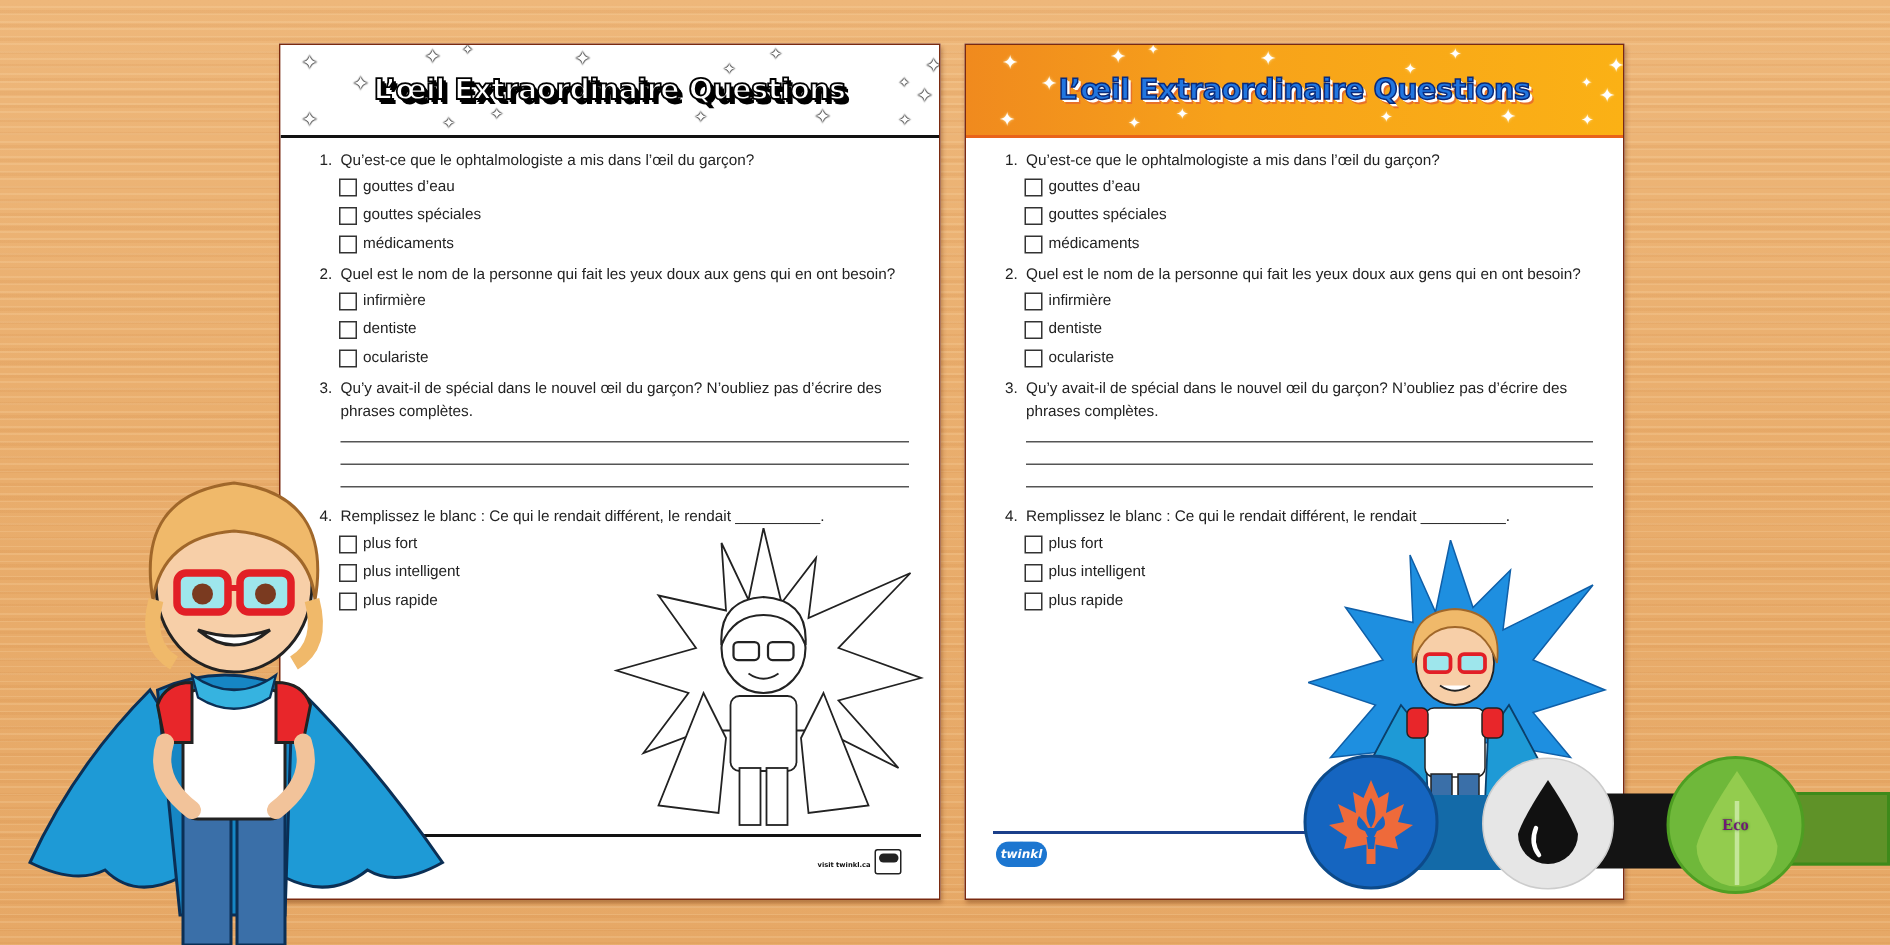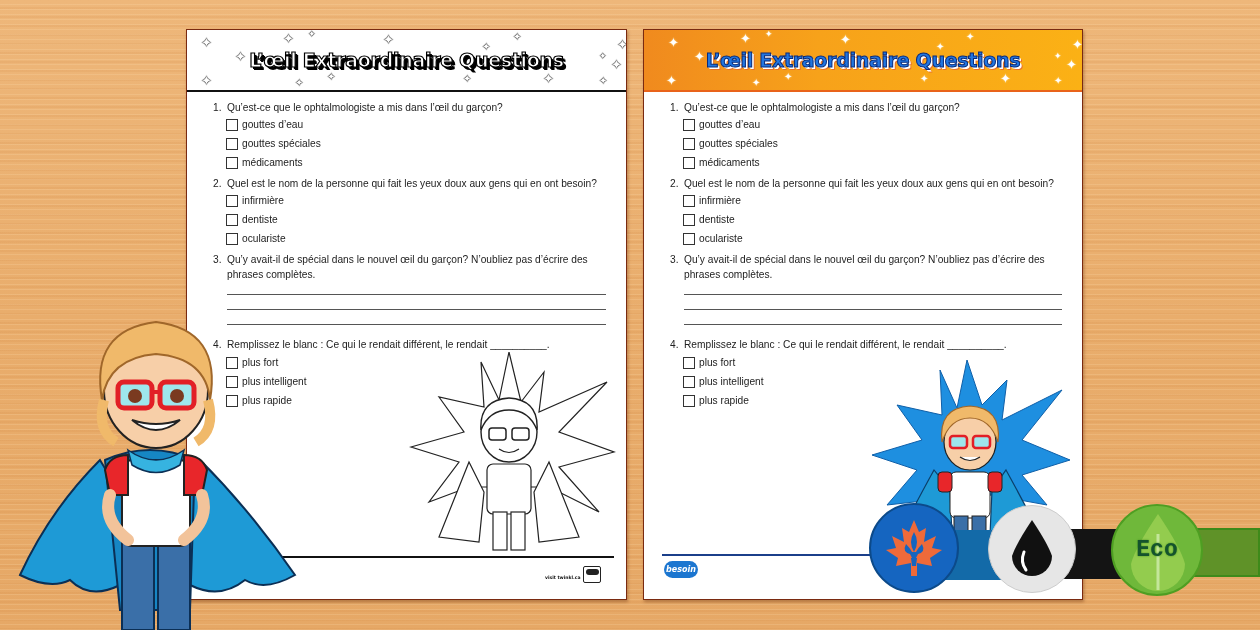--- a/index.html
+++ b/index.html
@@ -100,22 +100,22 @@
     font-family: "DejaVu Sans", sans-serif; font-style: italic;
   }
 
   .illus { position: absolute; }
   .badge-circle {
     position: absolute; border-radius: 50%;
     display: flex; align-items: center; justify-content: center;
   }
   .strip { position: absolute; }
   .eco-text {
-    position: relative; z-index: 2; color: #14532d; font-weight: bold;
-    font-family: Liberation Mono, monospace; font-size: 23px;
+    position: relative; z-index: 2; color: #701a75; font-weight: bold;
+    font-family: Liberation Serif, serif; font-size: 11px;
     text-shadow: 0 0 2px #3d8a1a;
   }
 </style>
 </head>
 <body>
 
 <div class="page" id="page-bw">
   <div class="header">
     <span class="sparkle" style="left:14px;top:6px">✦</span>
     <span class="sparkle" style="left:96px;top:2px">✦</span>
@@ -310,21 +310,21 @@
     <rect x="82" y="156" width="14" height="20" fill="#3a6fa8" stroke="#222" stroke-width="1"></rect>
     <rect x="100" y="156" width="14" height="20" fill="#3a6fa8" stroke="#222" stroke-width="1"></rect>
     <ellipse cx="98" cy="82" rx="26" ry="28" fill="#f7cfa8" stroke="#222" stroke-width="1.2"></ellipse>
     <path d="M70 82 Q66 48 98 46 Q130 48 126 82 Q118 58 98 58 Q78 58 70 82 Z" fill="#f0b96a" stroke="#a0672a" stroke-width="1.2"></path>
     <rect x="78" y="76" width="17" height="12" rx="3" fill="#9ee6ec" stroke="#e21f26" stroke-width="2.5"></rect>
     <rect x="101" y="76" width="17" height="12" rx="3" fill="#9ee6ec" stroke="#e21f26" stroke-width="2.5"></rect>
     <path d="M88 97 Q98 104 108 97" fill="#fff" stroke="#222" stroke-width="1.2"></path>
   </svg>
 
   <div class="footer-line" style="left:18px;right:170px;top:524px"></div>
-  <div class="twinkl-logo" style="left:20px;top:531px">besoin</div>
+  <div class="twinkl-logo" style="left:20px;top:531px">twinkl</div>
 </div>
 
 <svg class="illus" style="left:10px;top:310px" width="300" height="320" viewBox="0 0 300 320">
 
   <path d="M90 150 Q40 200 10 265 Q40 280 60 270 Q80 290 110 275 L120 200 Z" fill="#1e9ad6" stroke="#0b2f55" stroke-width="2"></path>
   <path d="M190 150 Q240 200 285 265 Q255 282 235 270 Q210 290 180 275 L170 200 Z" fill="#1e9ad6" stroke="#0b2f55" stroke-width="2"></path>
   <path d="M95 150 Q140 130 185 150 L180 300 L110 300 Z" fill="#1686c4" stroke="#0b2f55" stroke-width="2"></path>
 
   <rect x="112" y="230" width="32" height="90" fill="#3a6fa8" stroke="#0b2f55" stroke-width="2"></rect>
   <rect x="148" y="230" width="32" height="90" fill="#3a6fa8" stroke="#0b2f55" stroke-width="2"></rect>

